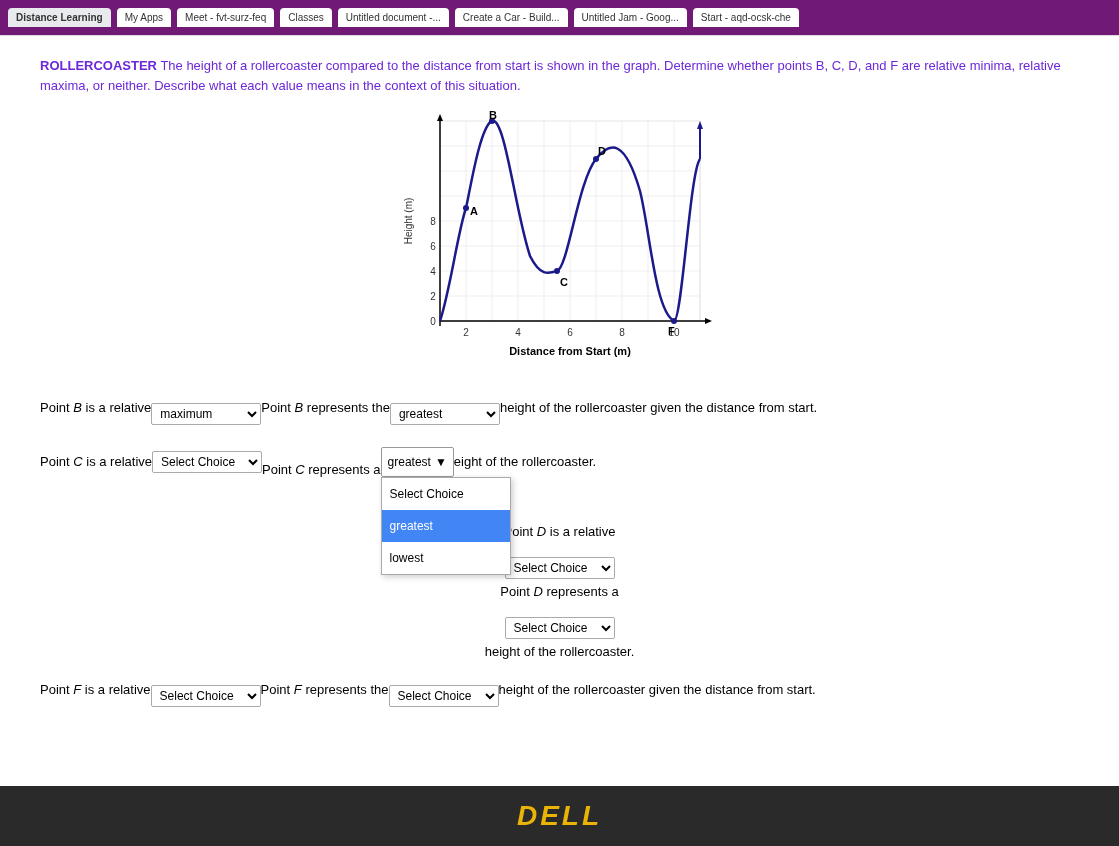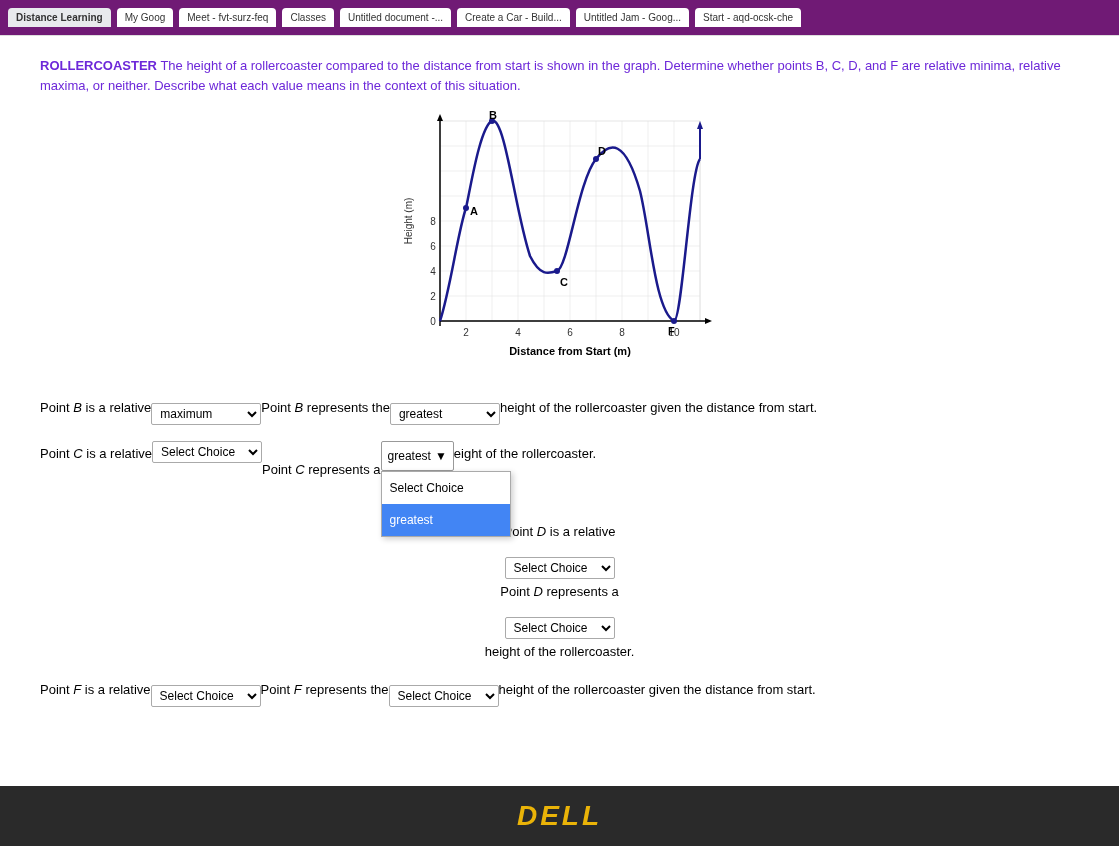--- a/index.html
+++ b/index.html
@@ -140,21 +140,21 @@
       border: 1px solid #999;
       background: white;
       border-radius: 2px;
     }
   </style>
 </head>
 <body>
 
 <div class="browser-bar">
   <span class="tab-item">Distance Learning</span>
-  <span class="tab-item">My Goog</span>
+  <span class="tab-item">My Apps</span>
   <span class="tab-item">Meet - fvt-surz-feq</span>
   <span class="tab-item">Classes</span>
   <span class="tab-item">Untitled document -...</span>
   <span class="tab-item">Create a Car - Build...</span>
   <span class="tab-item">Untitled Jam - Goog...</span>
   <span class="tab-item">Start - aqd-ocsk-che</span>
 </div>
 
 <div class="main-content">
 
@@ -249,38 +249,39 @@
         <option>neither</option>
       </select>
       <span>Point <em>B</em> represents the</span>
       <select>
         <option selected="">greatest</option>
         <option>lowest</option>
       </select>
       <span>height of the rollercoaster given the distance from start.</span>
     </div>
 
-    <div class="question-row" style="position:relative; align-items:flex-start; padding-top:4px;">
+    <div class="question-row" style="position:relative; align-items:center; padding-top:4px;">
       <span style="margin-top:4px;">Point <em>C</em> is a relative</span>
       <select style="margin-top:4px;">
         <option selected="">Select Choice</option>
         <option>maximum</option>
         <option>minimum</option>
         <option>neither</option>
       </select>
       <span style="margin-top:20px;">Point <em>C</em> represents a</span>
 
       <div class="dropdown-open-container" style="margin-top:4px;">
         <div class="select-fixed" style="display:flex;align-items:center;gap:4px;cursor:pointer;">
           <span>greatest</span>
           <span>▼</span>
         </div>
         <div class="dropdown-menu">
           <div class="menu-item">Select Choice</div>
           <div class="menu-item highlighted">greatest</div>
+          <div class="menu-item">lowest</div>
         </div>
       </div>
       <span style="margin-top:4px;">eight of the rollercoaster.</span>
     </div>
 
     <div class="question-row" style="margin-top: 36px; flex-direction: column;">
       <span>Point <em>D</em> is a relative</span>
       <select>
         <option selected="">Select Choice</option>
         <option>maximum</option>

